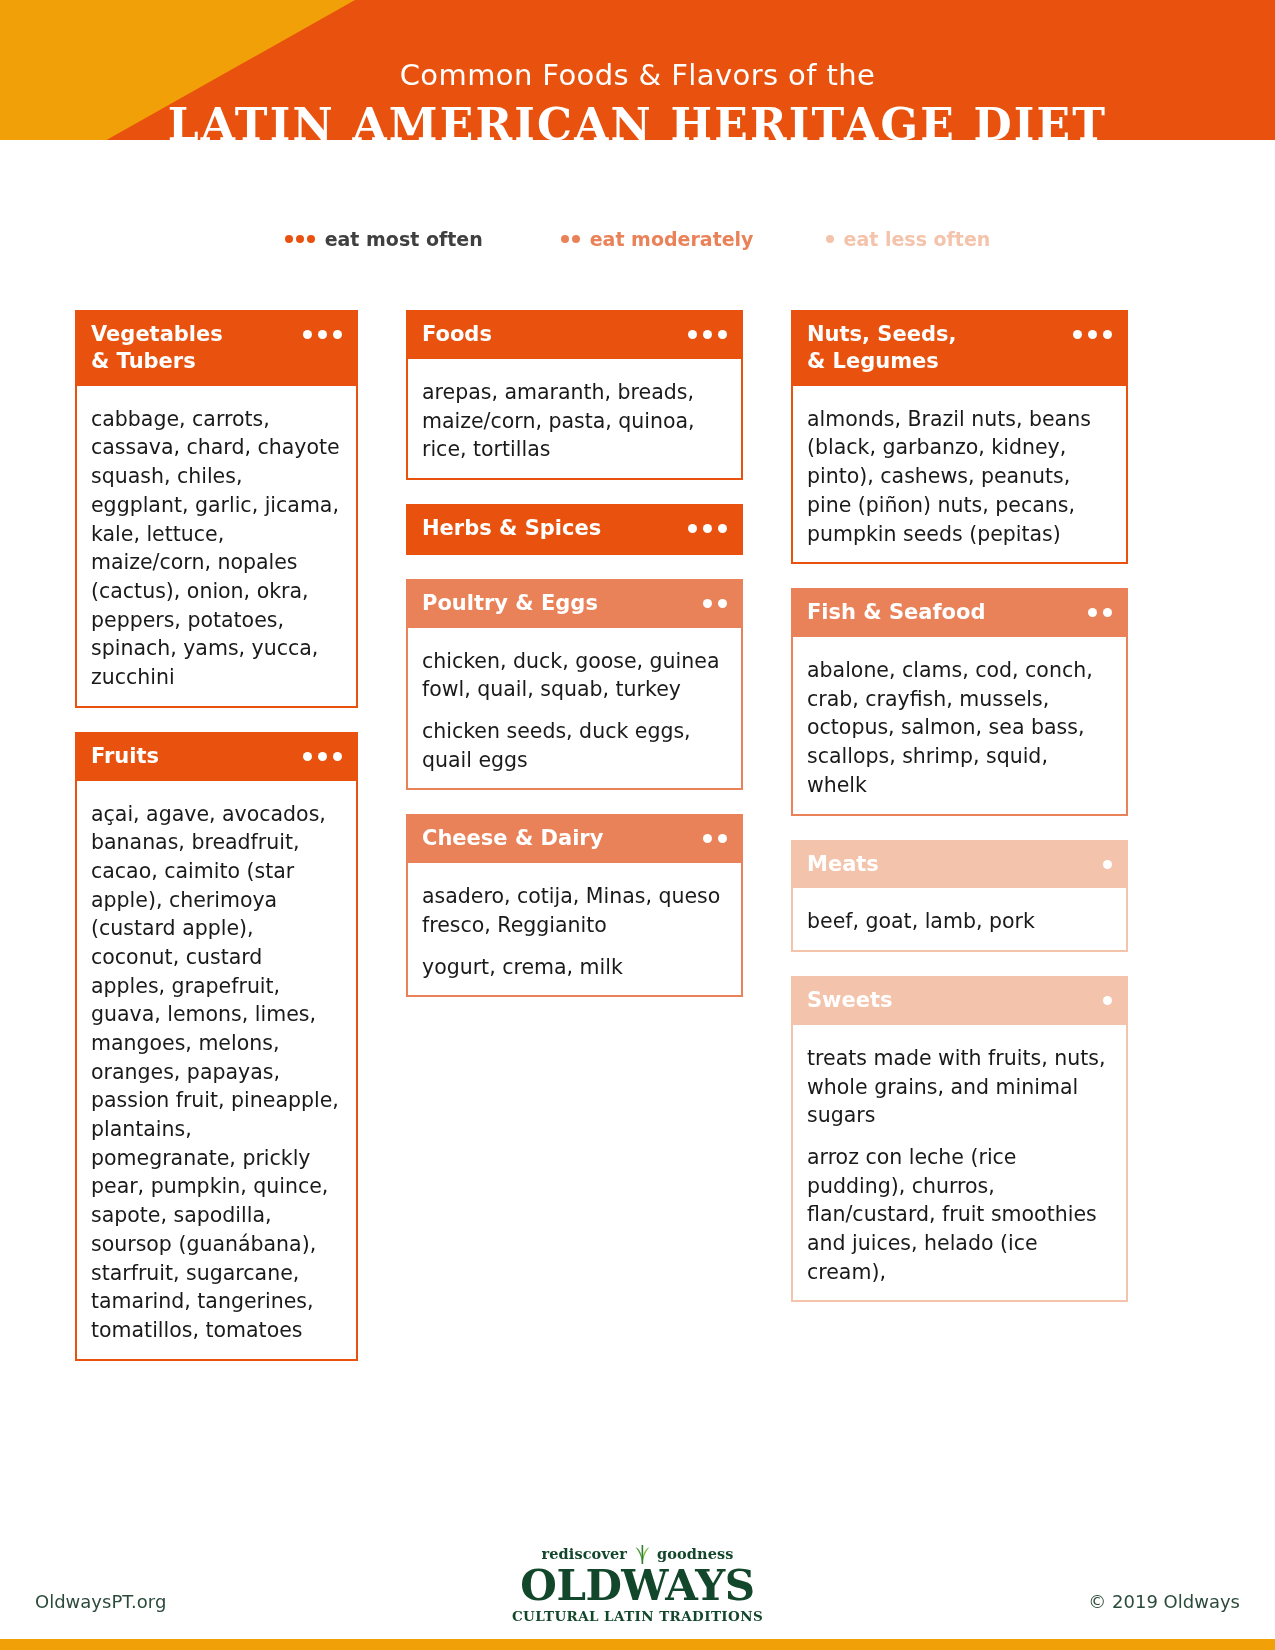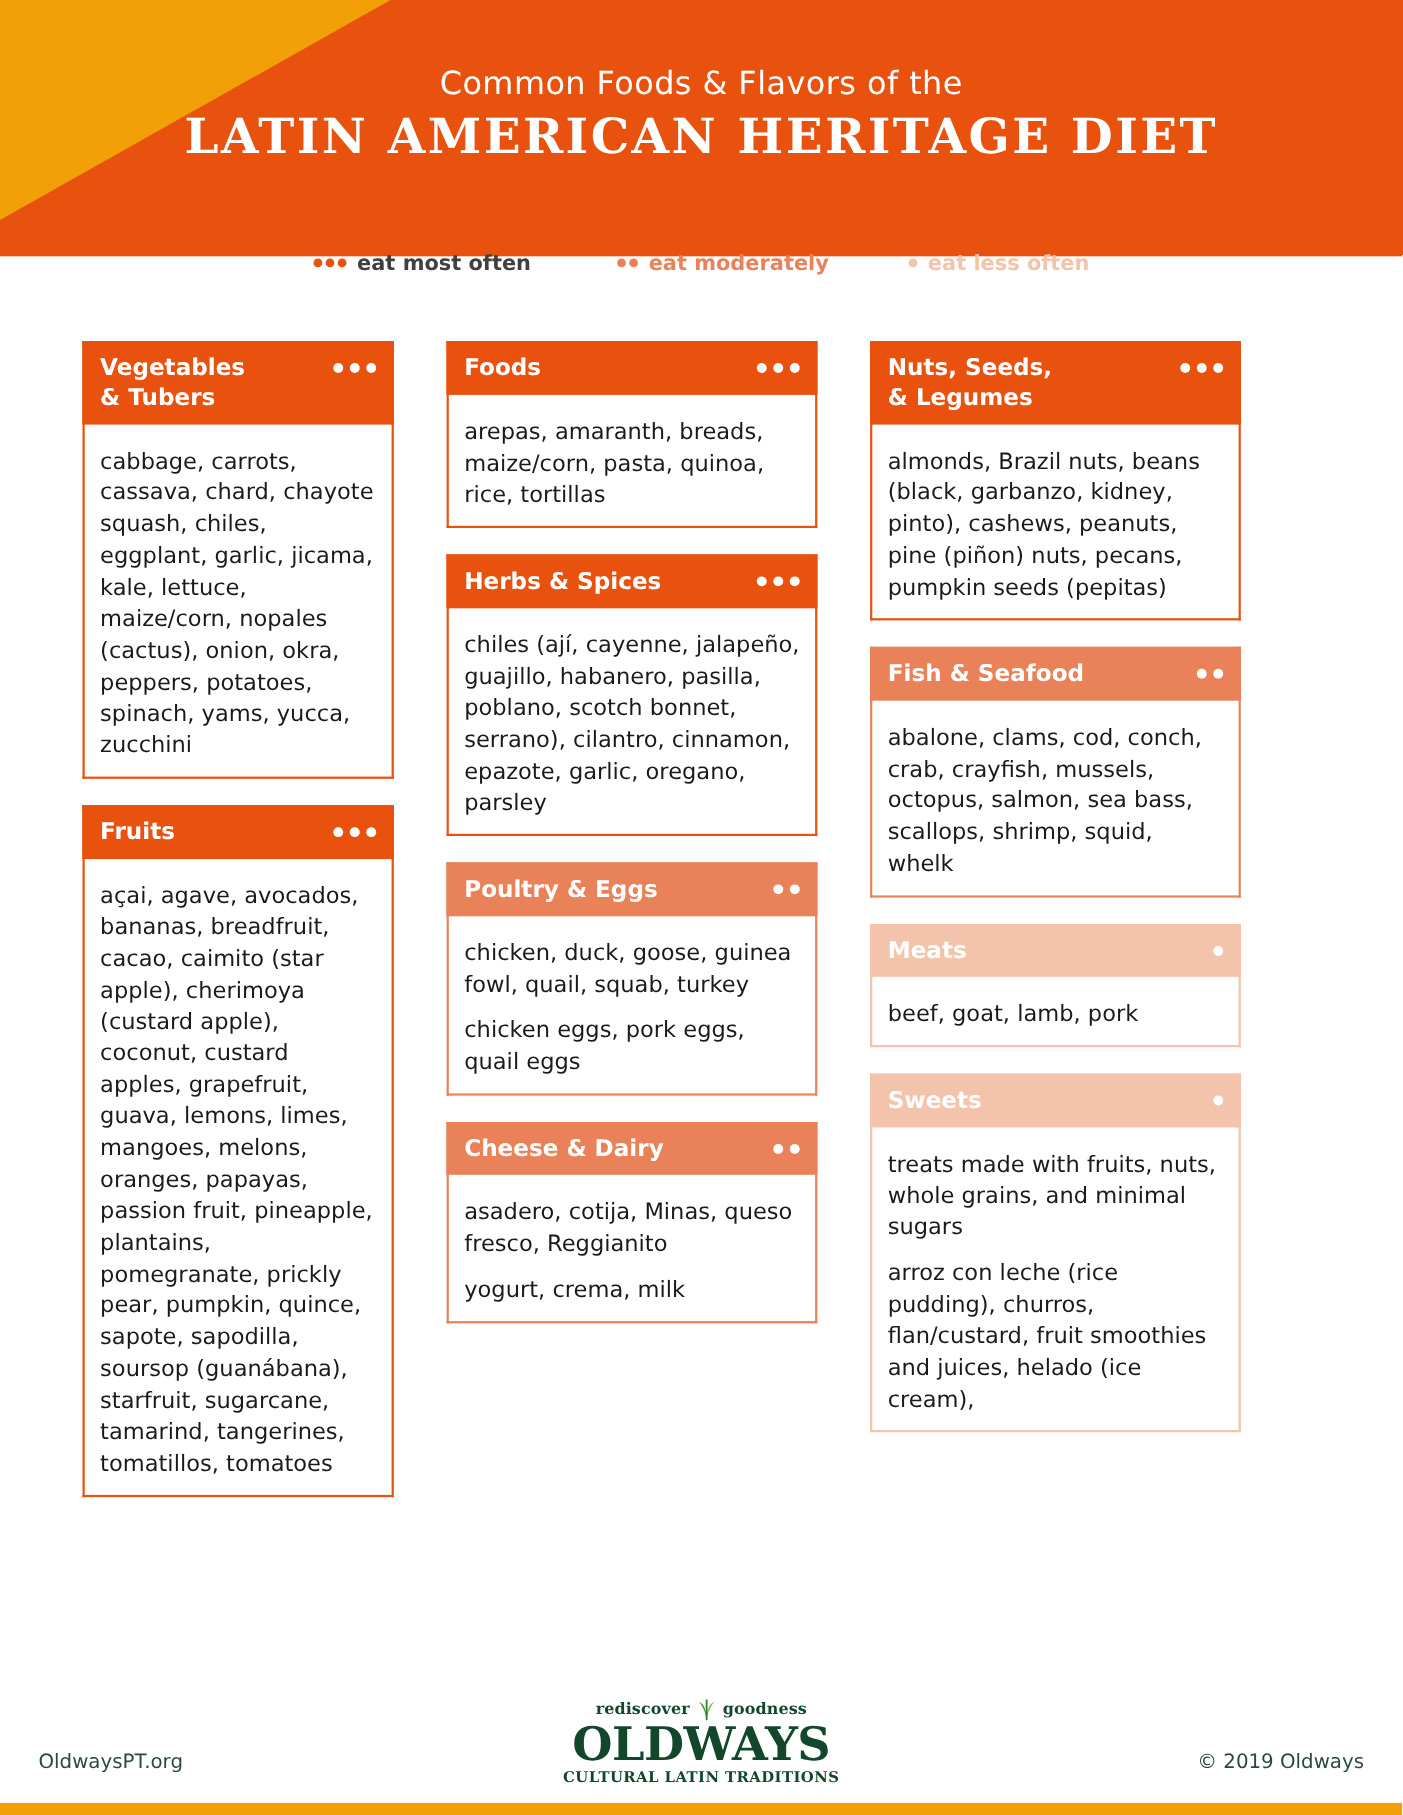--- a/index.html
+++ b/index.html
@@ -16,21 +16,21 @@
     width: 1275px;
     height: 1650px;
     overflow: hidden;
     background: #ffffff;
   }
 
   
   .header {
     position: relative;
     width: 1275px;
-    height: 233px;
+    height: 140px;
     background: #e8520e;
     overflow: hidden;
   }
   .header-corner {
     position: absolute;
     top: 0; left: 0;
     width: 0; height: 0;
     border-top: 200px solid #f2a007;
     border-right: 355px solid transparent;
   }
@@ -309,36 +309,33 @@
 
       <div class="card freq-most">
         <div class="card-head">
           <span class="head-label">Herbs &amp; Spices</span>
           <span class="head-dots">
               <i></i>
               <i></i>
               <i></i>
             </span>
         </div>
-        <div class="card-body">
-          <p>chiles (ají, cayenne, jalapeño, guajillo, habanero, pasilla, poblano, scotch bonnet, serrano), cilantro, cinnamon, epazote, garlic, oregano, parsley</p>
-        </div>
       </div>
 
       <div class="card freq-mod">
         <div class="card-head">
           <span class="head-label">Poultry &amp; Eggs</span>
           <span class="head-dots">
               <i></i>
               <i></i>
             </span>
         </div>
         <div class="card-body">
           <p>chicken, duck, goose, guinea fowl, quail, squab, turkey</p>
-          <p>chicken eggs, pork eggs, quail eggs</p>
+          <p>chicken seeds, duck eggs, quail eggs</p>
         </div>
       </div>
 
       <div class="card freq-mod">
         <div class="card-head">
           <span class="head-label">Cheese &amp; Dairy</span>
           <span class="head-dots">
               <i></i>
               <i></i>
             </span>

